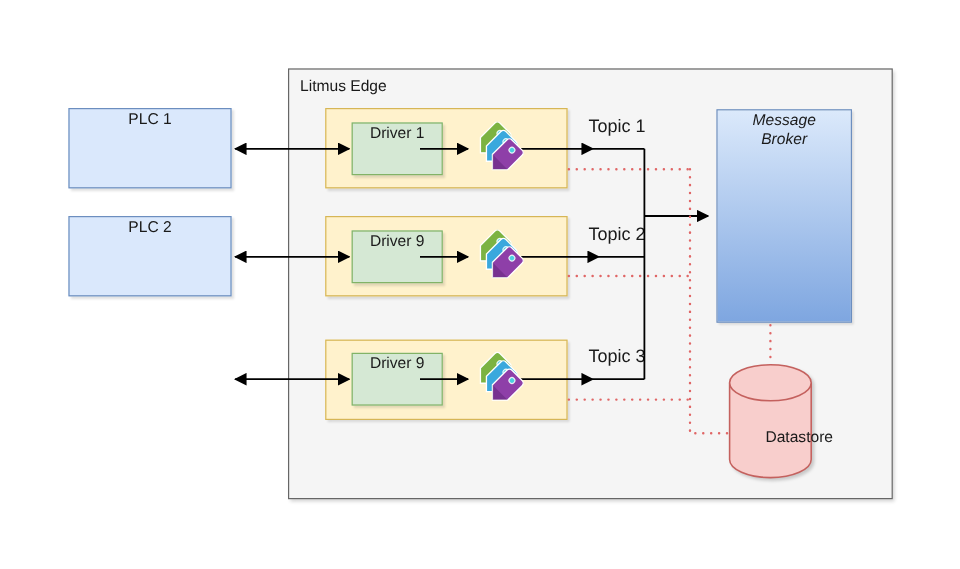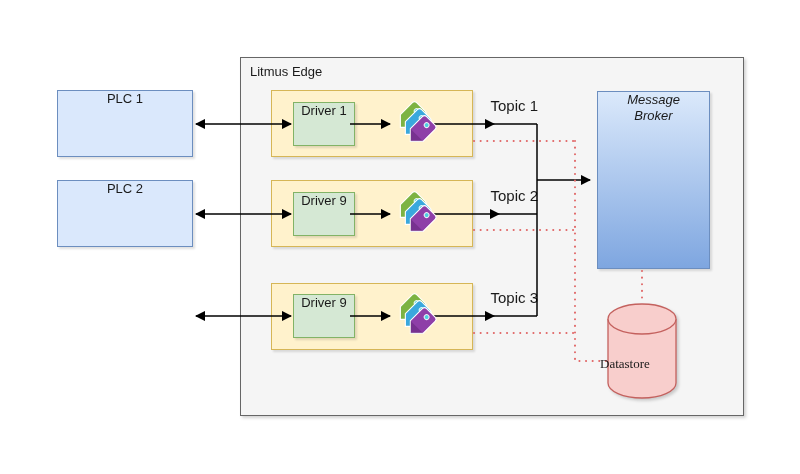--- a/index.html
+++ b/index.html
@@ -7,30 +7,30 @@
     font-family:"Liberation Sans",sans-serif;color:var(--text,#1a1a1a);overflow:hidden;}
   .abs{position:absolute;box-sizing:border-box;}
   .box{display:flex;justify-content:center;font-size:13px;
     box-shadow:2px 2px 2px rgba(0,0,0,.12);}
   .container{left:240px;top:57px;width:504px;height:359px;
     background:var(--container-fill,#f5f5f5);border:1.5px solid var(--container-stroke,#666);
     box-shadow:2px 2px 3px rgba(0,0,0,.18);}
   .container-label{position:absolute;left:9px;top:6px;font-size:13px;white-space:nowrap;}
   .plc{left:57px;width:136px;height:67px;background:var(--plc-fill,#dae8fc);border:1.5px solid var(--plc-stroke,#6c8ebf);}
   .group{left:271px;width:202px;height:67px;background:var(--group-fill,#fff2cc);border:1.5px solid var(--group-stroke,#d6b656);}
-  .driver{left:293px;width:62px;height:44px;background:var(--driver-fill,#d5e8d4);border:1.5px solid var(--driver-stroke,#82b366);white-space:nowrap;}
+  .driver{left:293px;width:76px;height:44px;background:var(--driver-fill,#d5e8d4);border:1.5px solid var(--driver-stroke,#82b366);white-space:nowrap;}
   .r1{top:90px}.r2{top:180px}.r3{top:283px}
   .d1{top:102px}.d2{top:192px}.d3{top:294px}
   .topic{left:474px;width:64px;height:16px;text-align:right;font-size:15px;line-height:16px;white-space:nowrap;}
   .t1{top:98px}.t2{top:188px}.t3{top:290px}
   .broker{left:597px;top:91px;width:113px;height:178px;
     background:linear-gradient(var(--broker-top,#dbe9fb),var(--broker-bottom,#7ea6e0));
     border:1.5px solid var(--broker-stroke,#6c8ebf);}
   .broker span{display:inline-block;max-width:72px;text-align:center;line-height:16px;font-style:italic;}
-  .datastore-label{left:600px;top:356px;width:84px;font-size:13px;font-family:Liberation Serif, serif;}
+  .datastore-label{left:624px;top:356px;width:84px;text-align:center;font-size:13px;}
   svg.wires{position:absolute;left:0;top:0;pointer-events:none;}
   .wire{stroke:var(--flow,#000);stroke-width:1.5;fill:none;}
   .dotted{stroke:var(--store,#e06666);stroke-width:2;fill:none;stroke-dasharray:.1 6.5;stroke-linecap:round;}
   #ah path{fill:var(--flow,#000);}
   .cyl{fill:var(--datastore-fill,#f8cecc);stroke:var(--datastore-stroke,#c4615e);stroke-width:1.3;}
   .cylg{filter:drop-shadow(2px 2px 1.5px rgba(0,0,0,.18));}
   .tag-body{stroke:#ffffff;stroke-width:1.1;}
   .fg1{fill:var(--tag-green,#7cb342)}.fg2{fill:var(--tag-blue,#3aa8dd)}.fg3{fill:var(--tag-purple,#8e3fa8)}
   .tag-hole{fill:var(--tag-hole,#4dd0e1);stroke:rgba(255,255,255,.85);stroke-width:1;}
   .tag-shade{fill:rgba(40,0,60,.22);}

